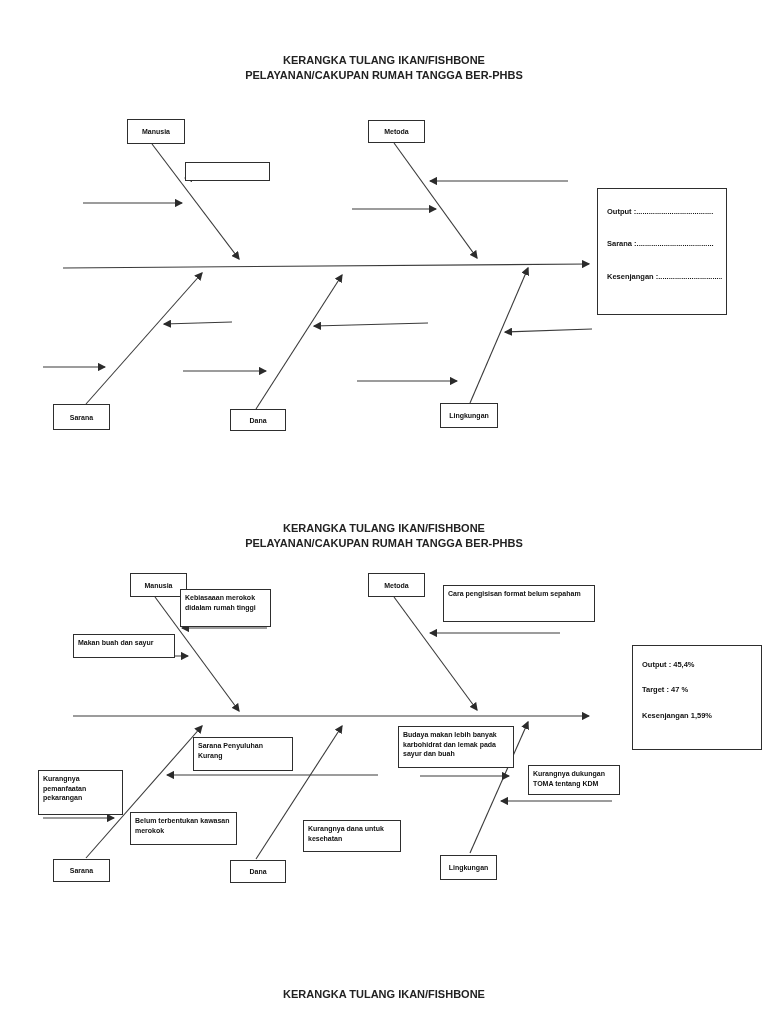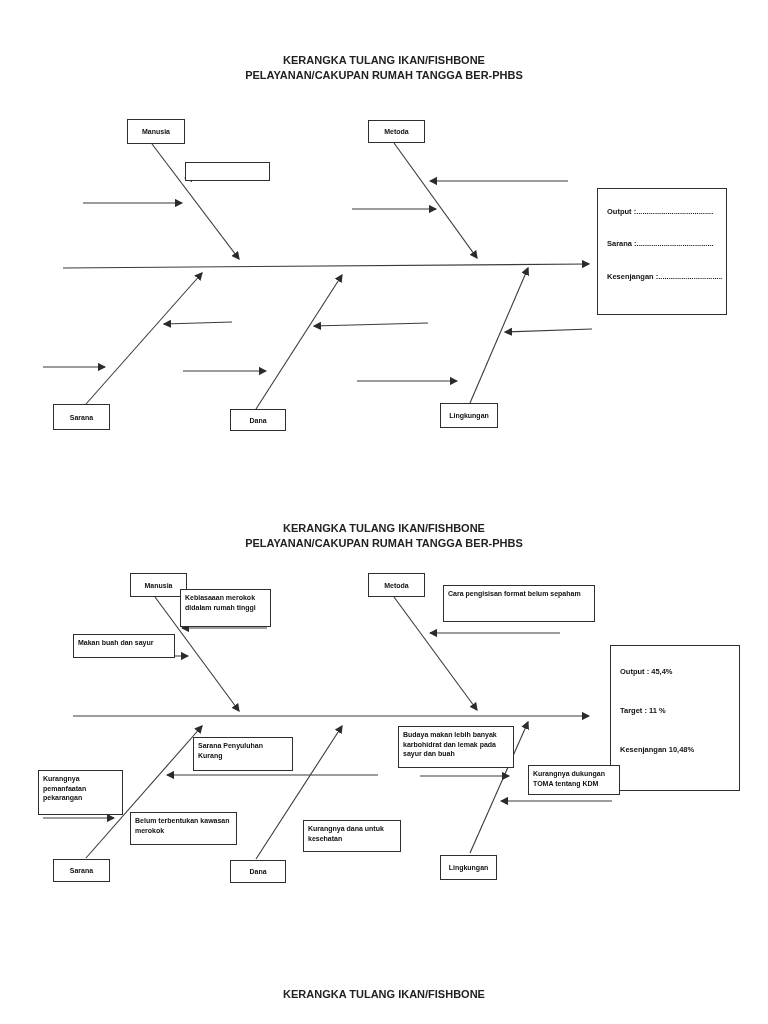--- a/index.html
+++ b/index.html
@@ -95,24 +95,24 @@
   </div>
   <div class="box" style="left:53px;top:404px;width:57px;height:26px">Sarana</div>
   <div class="box" style="left:230px;top:409px;width:56px;height:22px">Dana</div>
   <div class="box" style="left:440px;top:403px;width:58px;height:25px">Lingkungan</div>
 
   <div class="box" style="left:130px;top:573px;width:57px;height:24px">Manusia</div>
   <div class="box tl" style="left:180px;top:589px;width:91px;height:38px">Kebiasaaan merokok didalam rumah tinggi</div>
   <div class="box tl" style="left:73px;top:634px;width:102px;height:24px">Makan buah dan sayur</div>
   <div class="box" style="left:368px;top:573px;width:57px;height:24px">Metoda</div>
   <div class="box tl" style="left:443px;top:585px;width:152px;height:37px">Cara pengisisan format belum sepaham</div>
-  <div class="effect" style="left:610px;top:645px;width:130px;height:146px">
+  <div class="effect" style="left:632px;top:645px;width:130px;height:105px">
     <div>Output : 45,4%</div>
-    <div>Target : 11 %</div>
-    <div>Kesenjangan 10,48%</div>
+    <div>Target : 47 %</div>
+    <div>Kesenjangan 1,59%</div>
   </div>
   <div class="box tl" style="left:193px;top:737px;width:100px;height:34px">Sarana Penyuluhan Kurang</div>
   <div class="box tl" style="left:398px;top:726px;width:116px;height:42px">Budaya makan lebih banyak karbohidrat dan lemak pada sayur dan buah</div>
   <div class="box tl" style="left:528px;top:765px;width:92px;height:30px">Kurangnya dukungan TOMA tentang KDM</div>
   <div class="box tl" style="left:38px;top:770px;width:85px;height:45px">Kurangnya pemanfaatan pekarangan</div>
   <div class="box tl" style="left:130px;top:812px;width:107px;height:33px">Belum terbentukan kawasan merokok</div>
   <div class="box tl" style="left:303px;top:820px;width:98px;height:32px">Kurangnya dana untuk kesehatan</div>
   <div class="box" style="left:53px;top:859px;width:57px;height:23px">Sarana</div>
   <div class="box" style="left:230px;top:860px;width:56px;height:23px">Dana</div>
   <div class="box" style="left:440px;top:855px;width:57px;height:25px">Lingkungan</div>

